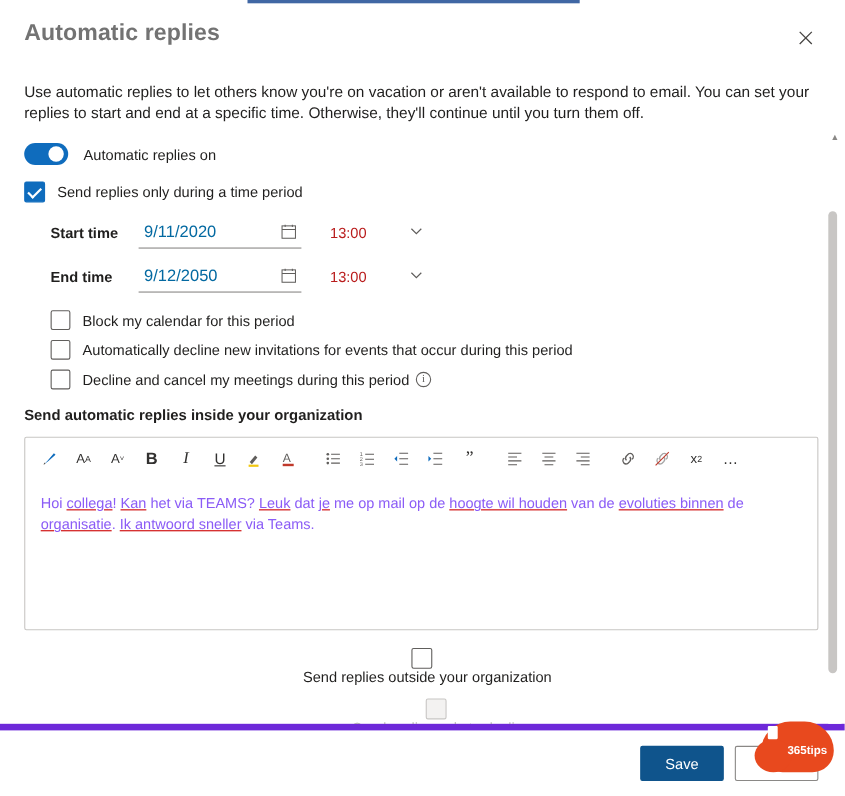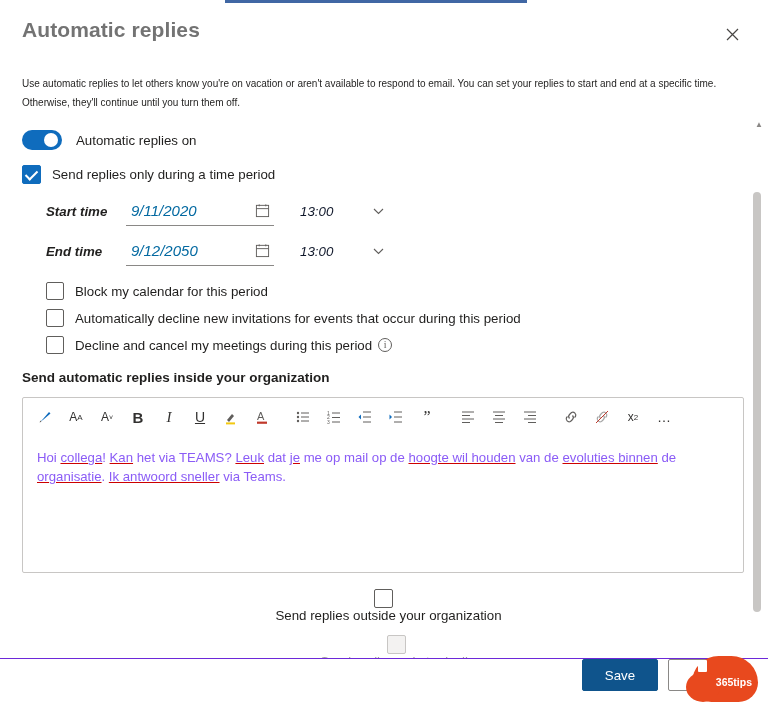--- a/index.html
+++ b/index.html
@@ -68,21 +68,21 @@
   .scroll-arrow.up { top: 60px; }
   .scroll-thumb {
     position: absolute;
     right: 4px; top: 74px;
     width: 8px; height: 420px;
     background: #c8c6c4;
     border-radius: 4px;
   }
 
   .intro {
-    font-size: 10px;
+    font-size: 14px;
     line-height: 19px;
     color: #201f1e;
     margin: 16px 0 0 0;
     max-width: 716px;
   }
 
   .toggle-row {
     display: flex;
     align-items: center;
     margin-top: 18px;
@@ -142,21 +142,20 @@
   .check-label {
     margin-left: 11px;
     font-size: 13.3px;
     color: #201f1e;
   }
   .check-label.dim { color: #a19f9d; }
 
   .time-grid {
     margin-top: 10px;
     padding-left: 24px;
-    font-style: italic;
   }
   .time-row {
     display: flex;
     align-items: center;
     height: 34px;
     margin-bottom: 6px;
   }
   .time-label {
     width: 78px;
     font-size: 13.3px;
@@ -179,21 +178,21 @@
   .cal-icon { color: #605e5c; display: flex; align-items: center; }
   .time-field {
     width: 86px;
     height: 30px;
     display: flex;
     align-items: center;
     justify-content: space-between;
     margin-left: 26px;
     cursor: pointer;
     font-size: 13.3px;
-    color: #0f172a;
+    color: #b91c1c;
   }
   .chev {
     color: #605e5c;
     font-size: 10px;
     margin-right: 2px;
   }
 
   .sub-checks { margin-top: 14px; padding-left: 24px; }
   .sub-checks .check-row { margin-top: 0; margin-bottom: 9px; }
   .sub-checks .cb { width: 18px; height: 18px; }
@@ -259,23 +258,23 @@
   }
   .spell { text-decoration: underline; text-decoration-style: solid; text-decoration-color: #c00; text-decoration-thickness: 1px; }
 
   .outside-block { margin-top: 16px; }
   .outside-block .check-row { margin-top: 0; flex-direction: column; }
   .outside-block .indent { margin-top: 12px; padding-left: 26px; }
 
   .footer {
     flex: 0 0 auto;
     height: 66px;
-    border-top: 1px solid #6d28d9;
-    display: flex;
-    align-items: flex-start;
+    border-top: 6px solid #6d28d9;
+    display: flex;
+    align-items: center;
     justify-content: flex-end;
     padding-right: 24px;
     gap: 10px;
     background: #ffffff;
   }
   .btn {
     min-width: 76px;
     height: 32px;
     padding: 0 18px;
     font-size: 13.3px;

